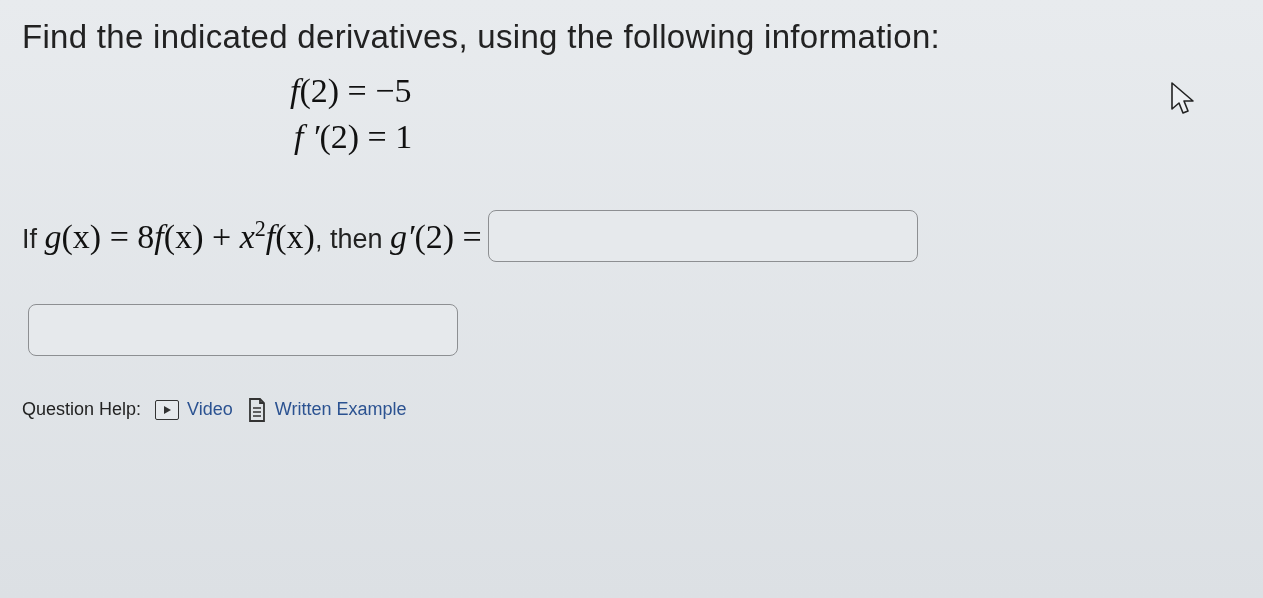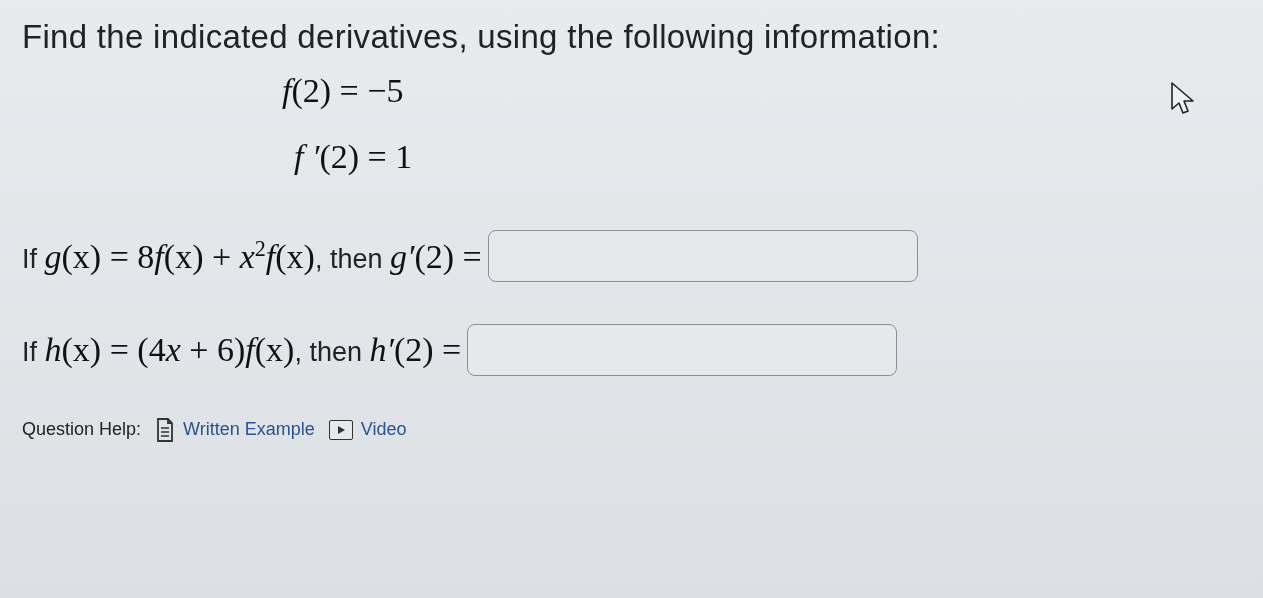--- a/index.html
+++ b/index.html
@@ -26,20 +26,21 @@
     .given-block {
       margin-left: 260px;
       margin-bottom: 50px;
       font-family: 'Times New Roman', Times, serif;
     }
     .math-line {
       font-size: 34px;
       font-style: italic;
       color: #111;
       line-height: 1.35;
+      margin-left: 8px;
     }
     .math-line .nonit {
       font-style: normal;
     }
     .prompt-row {
       display: flex;
       align-items: center;
       margin-bottom: 42px;
       font-family: 'Times New Roman', Times, serif;
     }
@@ -115,60 +116,57 @@
   </style>
 </head>
 <body>
 
 <div class="instruction">Find the indicated derivatives, using the following information:</div>
 
 <div class="given-block">
   <div class="math-line">
     <span>f</span><span class="nonit">(2)</span><span class="nonit"> = </span><span class="nonit">−5</span>
   </div>
-  <div class="math-line" style="margin-left:12px;margin-top:20px;">
+  <div class="math-line" style="margin-left:12px;">
     <span>f ′</span><span class="nonit">(2)</span><span class="nonit"> = </span><span class="nonit">1</span>
   </div>
 </div>
 
 <div class="prompt-row">
   <span class="prompt-math">
     <span class="then-text">If </span><span>g</span><span class="nonit">(x)</span><span class="nonit"> = </span><span class="nonit">8</span><span>f</span><span class="nonit">(x)</span><span class="nonit"> + </span><span>x</span><sup>2</sup><span>f</span><span class="nonit">(x)</span><span class="then-text">, then </span><span>g′</span><span class="nonit">(2)</span><span class="nonit"> = </span>
   </span>
   <input type="text" class="answer-input" value="" style="">
 </div>
 
 <div class="prompt-row">
-  <span class="prompt-math">
-    <span class="then-text">If </span><span>h</span><span class="nonit">(x)</span><span class="nonit"> = </span><span class="nonit">(</span><span class="nonit">4</span><span>x</span><span class="nonit"> + 6)</span><span>f</span><span class="nonit">(x)</span><span class="then-text">, then </span><span>h′</span><span class="nonit">(2)</span><span class="nonit"> = </span>
-  </span>
   <input type="text" class="answer-input" value="" style="">
 </div>
 
 <div class="help-row">
   <span>Question Help:</span>
+  <span class="help-link">
+    <span class="icon-box">
+      <svg width="10" height="10" viewBox="0 0 10 10">
+          <polygon points="2,1 9,5 2,9" fill="#333"></polygon>
+        </svg>
+    </span>
+    <span>Video</span>
+  </span>
   <span class="help-link">
     <span class="doc-icon">
       <svg width="20" height="24" viewBox="0 0 20 24">
         <path d="M3 1 L13 1 L17 5 L17 23 L3 23 Z" fill="none" stroke="#333" stroke-width="1.8"></path>
         <path d="M13 1 L13 5 L17 5" fill="none" stroke="#333" stroke-width="1.8"></path>
         <line x1="6" y1="10" x2="14" y2="10" stroke="#333" stroke-width="1.5"></line>
         <line x1="6" y1="14" x2="14" y2="14" stroke="#333" stroke-width="1.5"></line>
         <line x1="6" y1="18" x2="14" y2="18" stroke="#333" stroke-width="1.5"></line>
       </svg>
     </span>
     <span>Written Example</span>
   </span>
-  <span class="help-link">
-    <span class="icon-box">
-      <svg width="10" height="10" viewBox="0 0 10 10">
-          <polygon points="2,1 9,5 2,9" fill="#333"></polygon>
-        </svg>
-    </span>
-    <span>Video</span>
-  </span>
 </div>
 
 <div class="cursor-arrow">
   <svg width="30" height="40" viewBox="0 0 30 40">
     <path d="M4 3 L4 29 L11 23 L15 33 L20 31 L16 21 L25 21 Z" fill="#eef0f3" stroke="#222" stroke-width="1.6" stroke-linejoin="round"></path>
   </svg>
 </div>
 
 </body></html>

